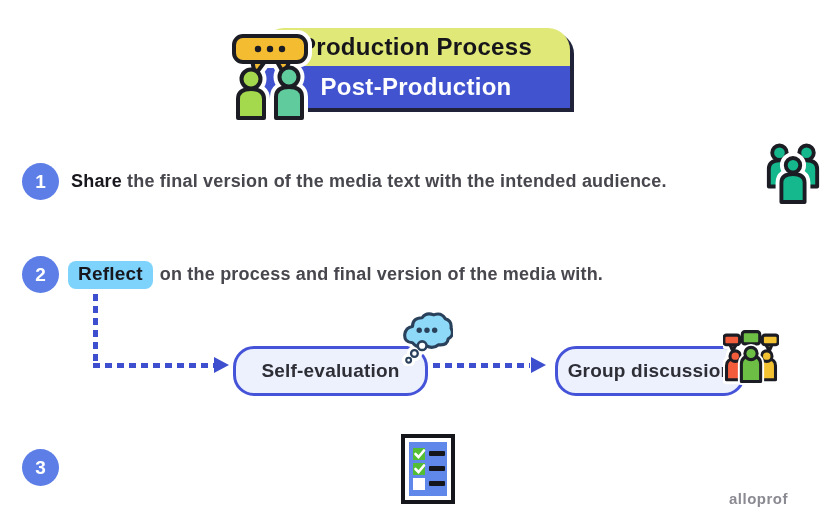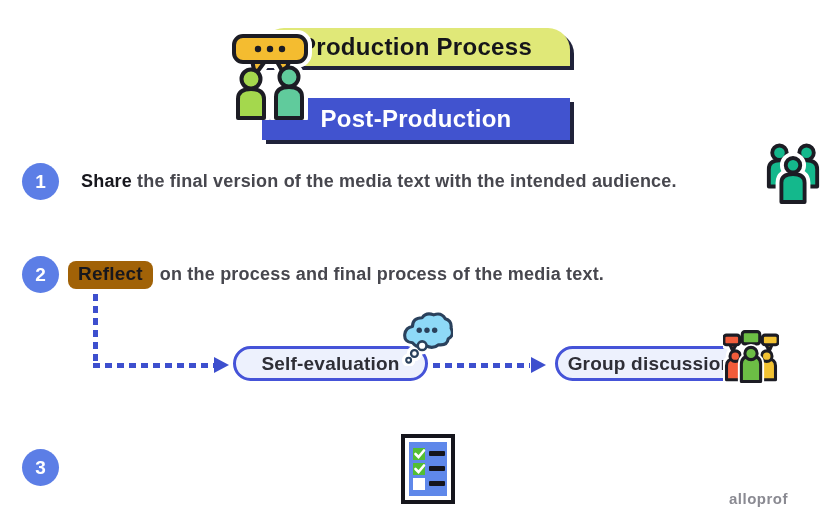--- a/index.html
+++ b/index.html
@@ -8,51 +8,51 @@
     position:relative; width:828px; height:525px; background:#ffffff;
     font-family:"Liberation Sans","DejaVu Sans",sans-serif; overflow:hidden;
   }
   
   .header { position:absolute; left:262px; top:28px; width:308px;
             filter:drop-shadow(4px 4px 0 #20223A); z-index:2; }
   .header-top { height:38px; background:#E0E878; border-radius:22px 22px 0 0;
             display:flex; align-items:center; justify-content:center; }
   .header-top span { font-size:24px; font-weight:800; color:#15151A; letter-spacing:.3px; }
   .header-bottom { height:42px; background:#4153CF;
-            display:flex; align-items:center; justify-content:center;margin-top:32px; }
+            display:flex; align-items:center; justify-content:center; }
   .header-bottom span { font-size:24px; font-weight:800; color:#ffffff; letter-spacing:.3px; }
   .header-icon { position:absolute; left:224px; top:30px; z-index:3; }
   
   .step-row { position:absolute; display:flex; align-items:center; z-index:2; }
   .step-circle { width:37px; height:37px; border-radius:50%; background:#5C7EE6;
             color:#fff; font-size:19px; font-weight:800; display:flex;
             align-items:center; justify-content:center; flex:0 0 37px; }
-  .step-text { margin-left:22px; font-size:18px; font-weight:700; color:#47474E;
+  .step-text { margin-left:12px; font-size:18px; font-weight:700; color:#47474E;
             letter-spacing:.2px; white-space:nowrap; }
   .step-verb { font-weight:800; color:#17171D; margin-right:5px; }
-  .verb-box { margin-left:9px; background:#a16207; border-radius:8px;
+  .verb-box { margin-left:9px; background:#7dd3fc; border-radius:8px;
             padding:2px 10px 4px 10px; font-size:19px; font-weight:800;
             color:#17171D; letter-spacing:.2px; }
   #row-1 { left:22px; top:163px; }
   #row-2 { left:22px; top:256px; }
   #row-3 { left:22px; top:449px; }
   
   .dash-v { position:absolute; width:5px;
             background:repeating-linear-gradient(180deg,#3D4FCE 0 7px,transparent 7px 12px); z-index:1; }
   .dash-h { position:absolute; height:5px;
             background:repeating-linear-gradient(90deg,#3D4FCE 0 7px,transparent 7px 12px); z-index:1; }
   #flow-dash-down { left:93px; top:294px; height:70px; }
   #flow-dash-1 { left:93px; top:363px; width:122px; }
   #flow-dash-2 { left:433px; top:363px; width:97px; }
   .arrow-right { position:absolute; width:0; height:0;
             border-top:8px solid transparent; border-bottom:8px solid transparent;
             border-left:15px solid #3D4FCE; z-index:1; }
   #flow-arrow-1 { left:214px; top:357px; }
   #flow-arrow-2 { left:531px; top:357px; }
-  .flow-pill { position:absolute; height:35px; background:#EDF1FD;
+  .flow-pill { position:absolute; height:50px; background:#EDF1FD;
             border:3px solid #4553D8; border-radius:21px; display:flex;
             align-items:center; justify-content:center; z-index:2; }
   .flow-pill span { font-size:19px; font-weight:700; color:#2E2E36; letter-spacing:.2px; }
   #pill-self { left:233px; top:346px; width:195px; }
   #pill-group { left:555px; top:346px; width:190px; }
   .abs-icon { position:absolute; z-index:3; }
   #audience-icon { left:764px; top:142px; }
   #thought-icon { left:399px; top:310px; }
   #group-icon { left:723px; top:328px; }
   #checklist-icon { left:401px; top:434px; z-index:2; }
@@ -129,21 +129,21 @@
   </svg>
 
   <div class="step-row" id="row-2">
     <div class="step-circle">
       <span>2</span>
     </div>
     <div class="verb-box">
       <span>Reflect</span>
     </div>
     <div class="step-text" style="margin-left:7px;">
-      <span>on the process and final process of the media text.</span>
+      <span>on the process and final version of the media with.</span>
     </div>
   </div>
 
   <div class="dash-v" id="flow-dash-down"></div>
   <div class="dash-h" id="flow-dash-1"></div>
   <div class="arrow-right" id="flow-arrow-1"></div>
   <div class="dash-h" id="flow-dash-2"></div>
   <div class="arrow-right" id="flow-arrow-2"></div>
 
   <div class="flow-pill" id="pill-self">

